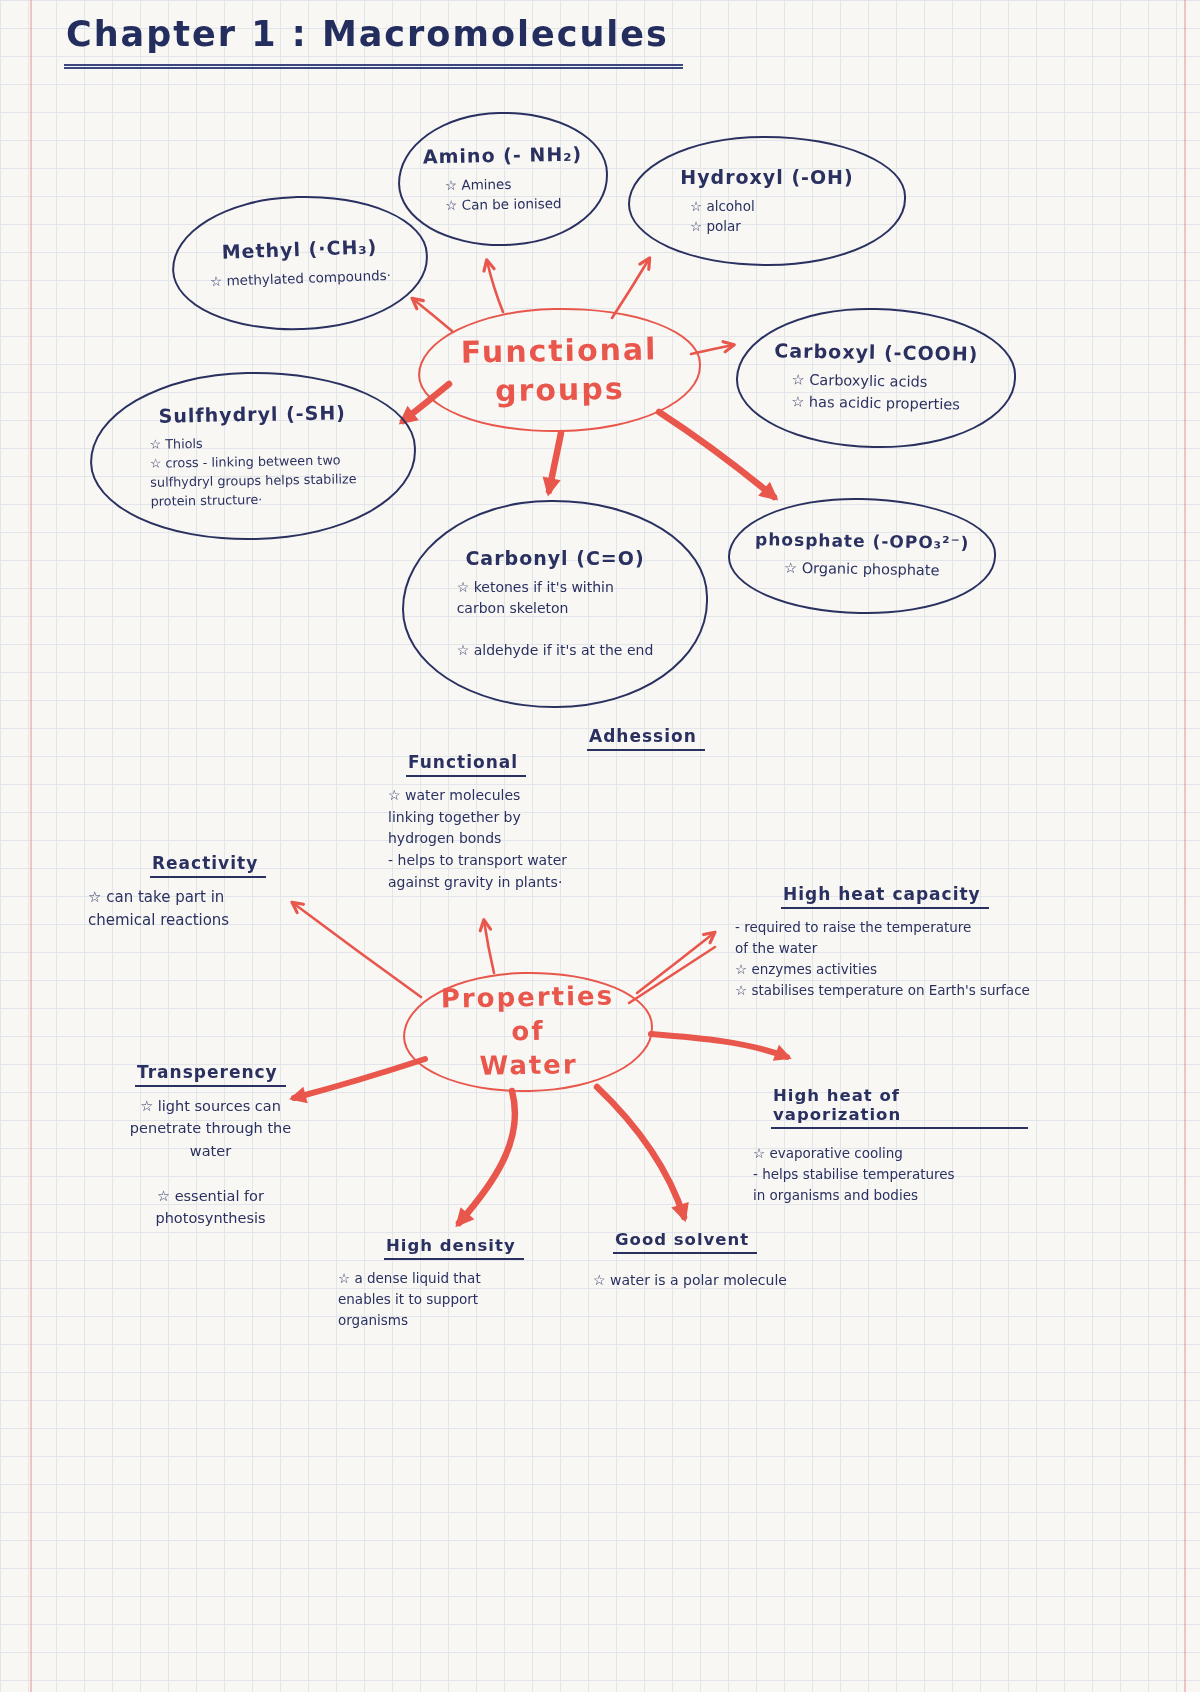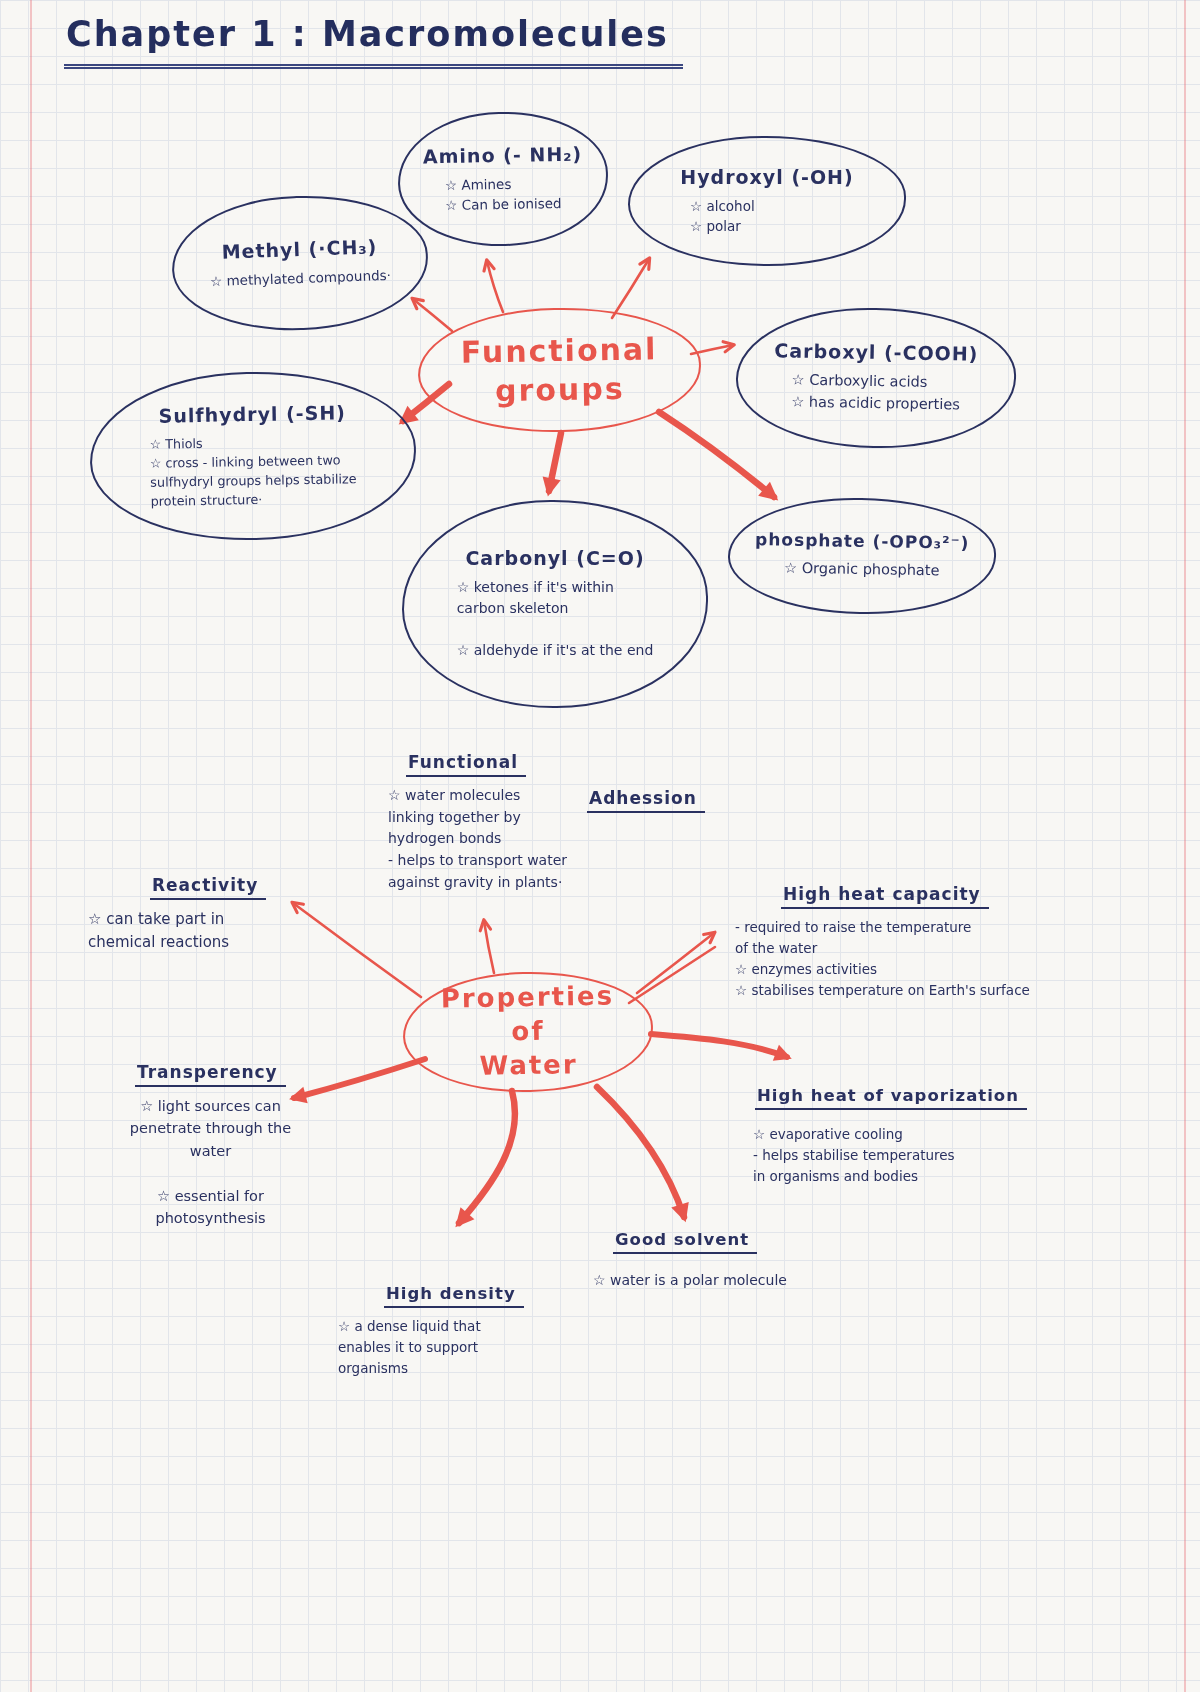--- a/index.html
+++ b/index.html
@@ -141,26 +141,26 @@
 
   <div class="section" style="left:388px; top:752px; width:220px;">
     <div class="section-title" style="margin-left:18px;">Functional</div>
     <div class="section-notes">☆ water molecules
 linking together by
 hydrogen bonds
 - helps to transport water
 against gravity in plants·</div>
   </div>
 
-  <div class="section" style="left:545px; top:788px; width:175px;">
+  <div class="section" style="left:545px; top:726px; width:175px;">
     <div class="section-title" style="margin-left:42px;">Adhession</div>
   </div>
 
   <div class="section" style="left:88px; top:853px; width:210px;">
-    <div class="section-title" style="margin-left:62px;margin-top:22px;">Reactivity</div>
+    <div class="section-title" style="margin-left:62px;">Reactivity</div>
     <div class="section-notes" style="font-size:15px;">☆ can take part in
 chemical reactions</div>
   </div>
 
   <div class="section" style="left:735px; top:884px; width:345px;">
     <div class="section-title" style="margin-left:46px;">High heat capacity</div>
     <div class="section-notes" style="font-size:13.5px;">- required to raise the temperature
 of the water
 ☆ enzymes activities
 ☆ stabilises temperature on Earth's surface</div>
@@ -170,28 +170,28 @@
     <div class="section-title" style="margin-left:32px;">Transperency</div>
     <div class="section-notes" style="font-size:14.5px;text-align:center;">☆ light sources can
 penetrate through the
 water
 
 ☆ essential for
 photosynthesis</div>
   </div>
 
   <div class="section" style="left:743px; top:1086px; width:285px;">
-    <div class="section-title" style="margin-left:12px; font-size:16.5px;">High heat of vaporization</div>
+    <div class="section-title" style="margin-left:28px; font-size:16.5px;">High heat of vaporization</div>
     <div class="section-notes" style="font-size:13.5px; margin-left:10px; margin-top:14px;">☆ evaporative cooling
 - helps stabilise temperatures
 in organisms and bodies</div>
   </div>
 
   <div class="section" style="left:338px; top:1236px; width:200px;">
-    <div class="section-title" style="margin-left:46px; font-size:16.5px;margin-top:48px;">High density</div>
+    <div class="section-title" style="margin-left:46px; font-size:16.5px;">High density</div>
     <div class="section-notes" style="font-size:13.5px;">☆ a dense liquid that
 enables it to support
 organisms</div>
   </div>
 
   <div class="section" style="left:593px; top:1230px; width:260px;">
     <div class="section-title" style="margin-left:20px; font-size:16.5px;">Good solvent</div>
     <div class="section-notes" style="margin-top:16px;">☆ water is a polar molecule</div>
   </div>
 

